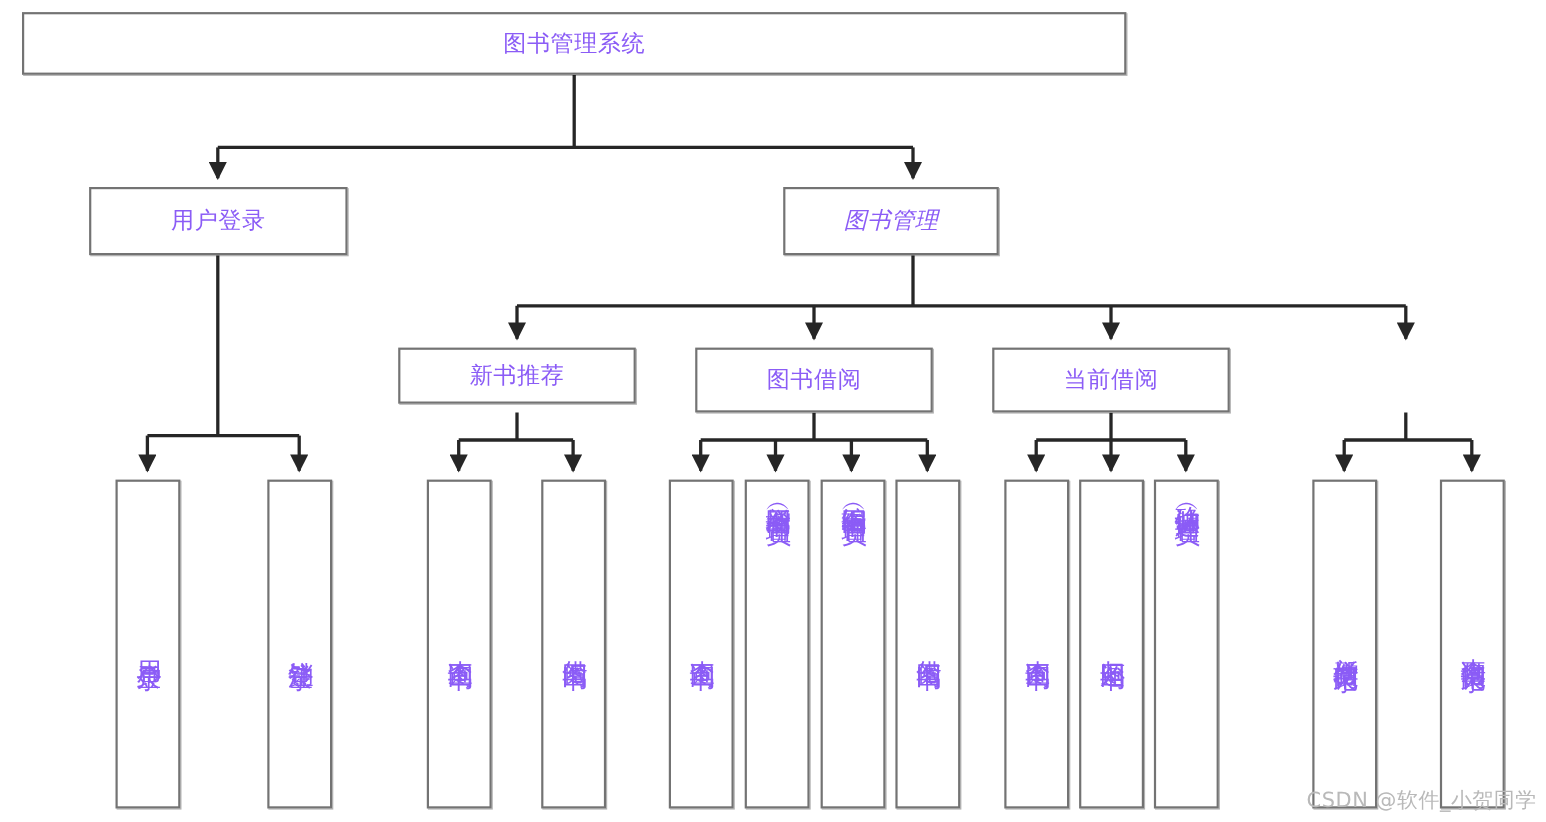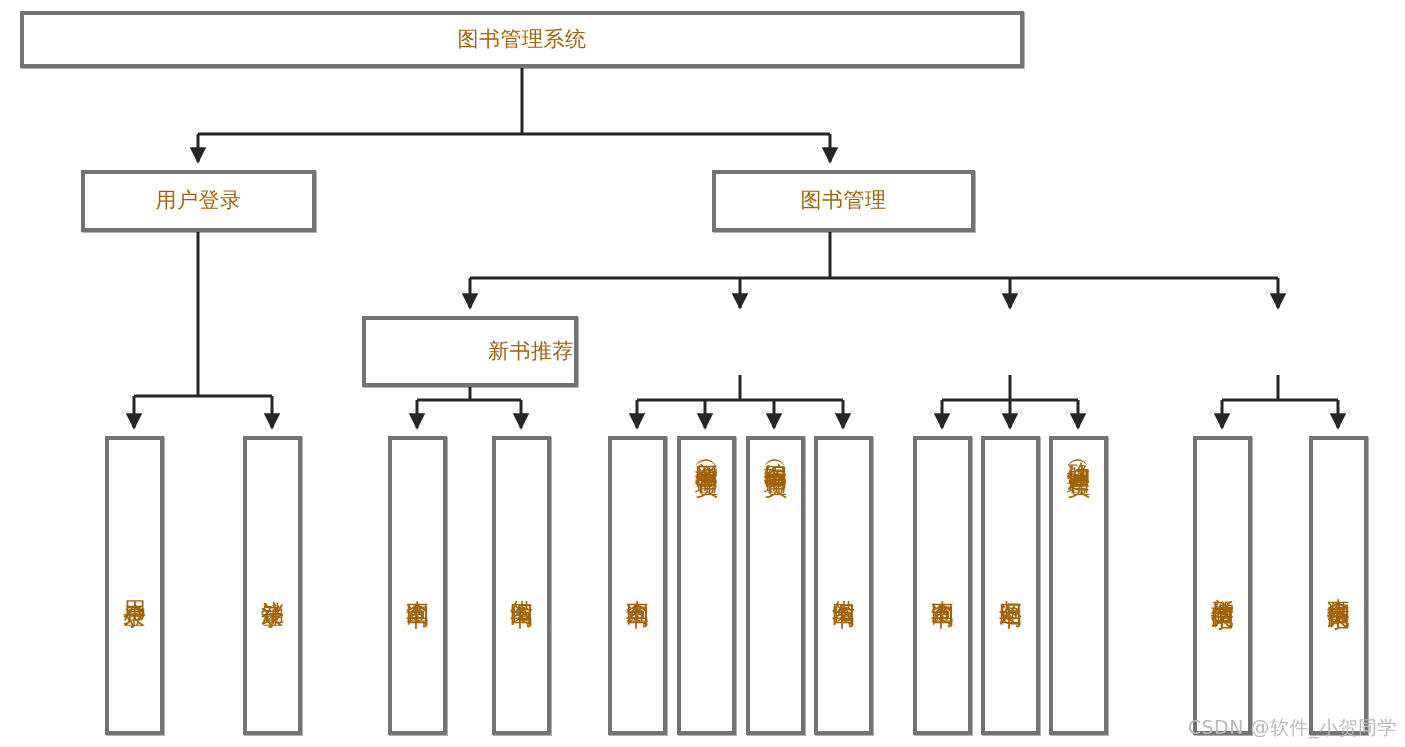--- a/index.html
+++ b/index.html
@@ -19,26 +19,26 @@
     position: absolute;
     left: 0;
     top: 0;
     width: 1405px;
     height: 747px;
     pointer-events: none;
   }
   .node {
     position: absolute;
     box-sizing: border-box;
-    border: 4px solid #737373;
+    border: 2px solid #737373;
     background: #ffffff;
     display: flex;
     align-items: center;
     justify-content: center;
-    color: #a16207;
+    color: #8b5cf6;
     box-shadow: 1px 1px 0 rgba(0,0,0,0.30);
     z-index: 2;
   }
   .node.h {
     font-size: 21px;
     line-height: 1.1;
     letter-spacing: 0.5px;
   }
   .node.v {
     align-items: flex-start;
@@ -129,26 +129,32 @@
     </g>
   </svg>
 
   <div class="node h" style="left:20px; top:11px; width:1004px; height:57px;">
     <span>图书管理系统</span>
   </div>
 
   <div class="node h" style="left:81px; top:170px; width:235px; height:62px;">
     <span>用户登录</span>
   </div>
-  <div class="node h" style="left:712px; top:170px; width:263px; height:62px;">
+  <div class="node h" style="left:712px; top:170px; width:196px; height:62px;font-style:italic;">
     <span>图书管理</span>
   </div>
 
-  <div class="node h" style="left:362px; top:316px; width:216px; height:71px;justify-content:flex-end;">
+  <div class="node h" style="left:362px; top:316px; width:216px; height:51px;">
     <span>新书推荐</span>
+  </div>
+  <div class="node h" style="left:632px; top:316px; width:216px; height:59px;">
+    <span>图书借阅</span>
+  </div>
+  <div class="node h" style="left:902px; top:316px; width:216px; height:59px;">
+    <span>当前借阅</span>
   </div>
 
   <div class="node v mid" style="left:105px; top:436px; width:59px; height:299px;">
     <span class="vtext">用户登录</span>
   </div>
   <div class="node v mid" style="left:243px; top:436px; width:59px; height:299px;">
     <span class="vtext">注销登录</span>
   </div>
 
   <div class="node v mid" style="left:388px; top:436px; width:59px; height:299px;">

